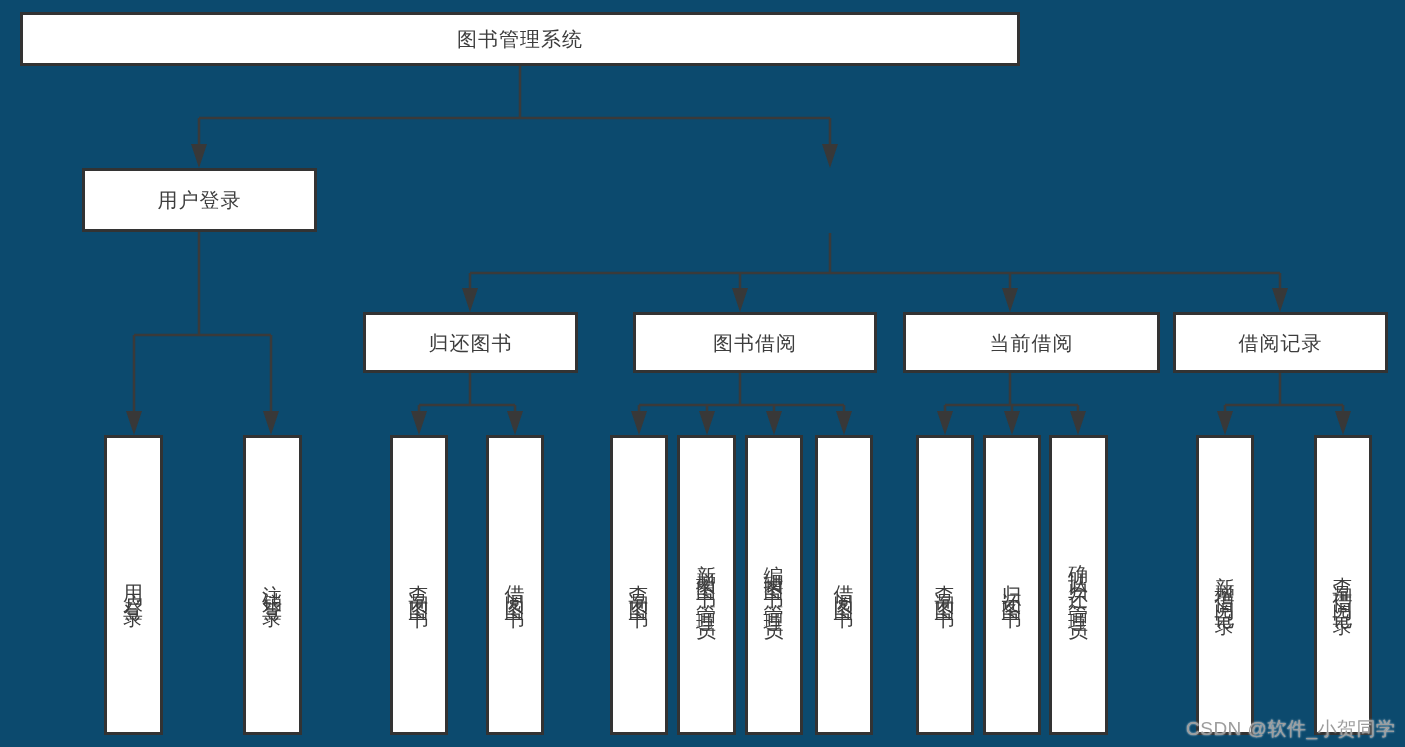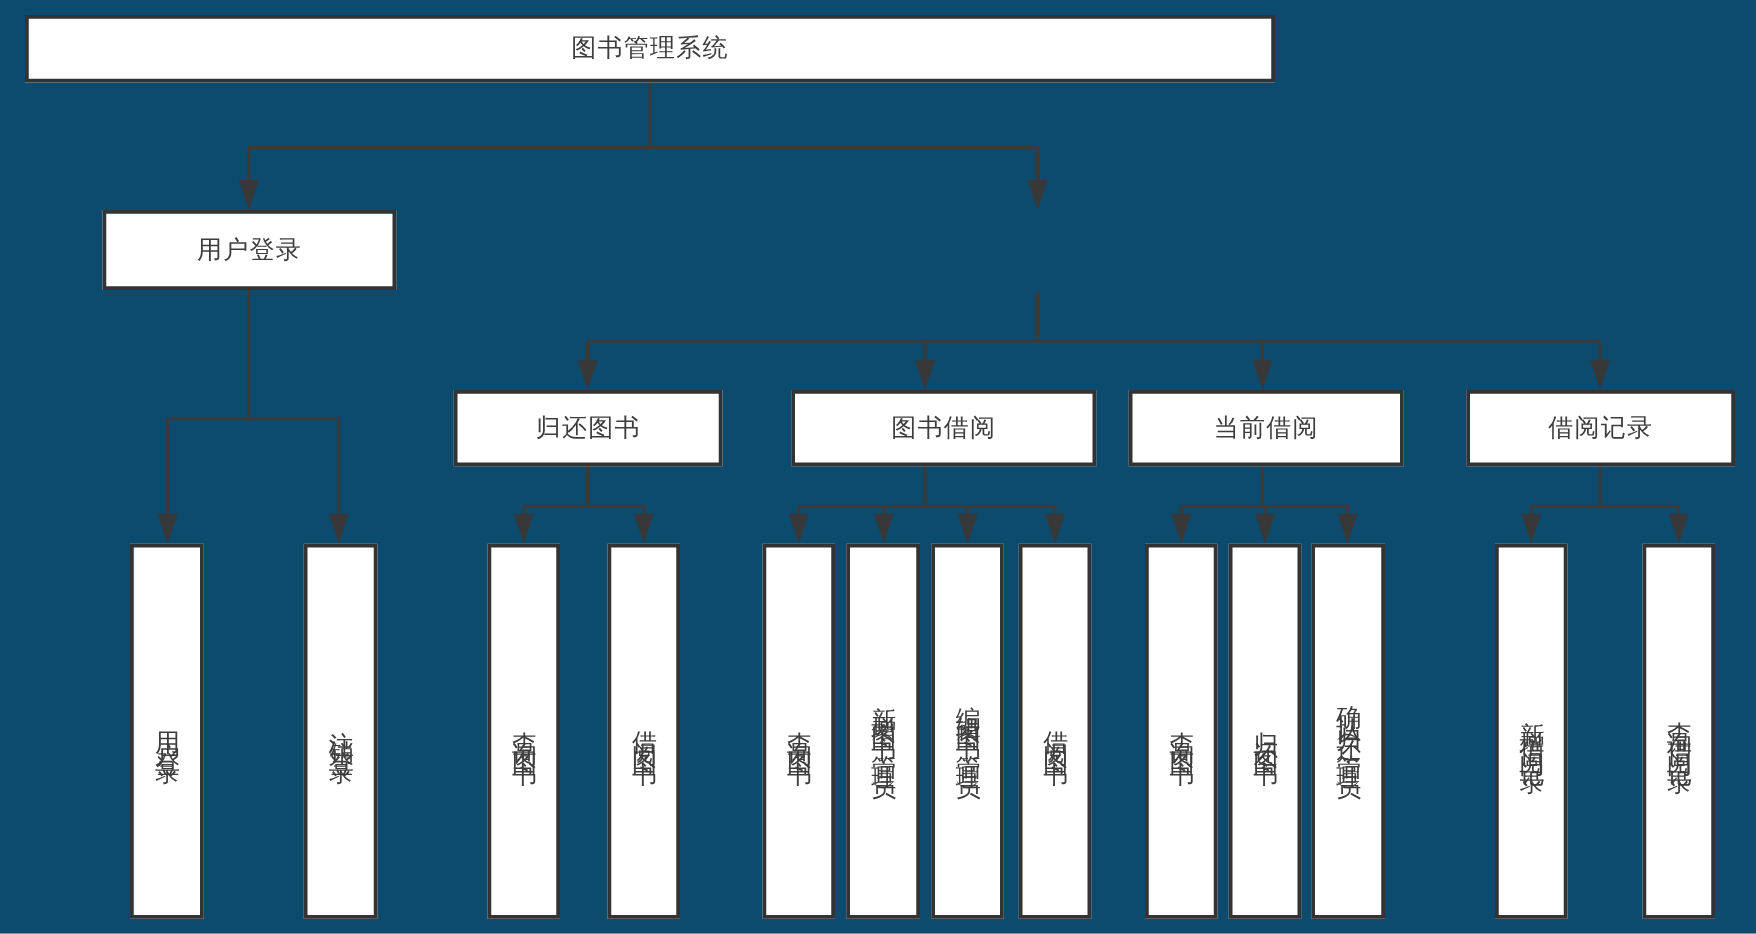--- a/index.html
+++ b/index.html
@@ -99,35 +99,36 @@
       <polygon points="1335,411 1351,411 1343,435"></polygon>
     </g>
   </svg>
 
   <div class="node" style="left:20px;top:12px;width:1000px;height:54px">图书管理系统</div>
 
   <div class="node" style="left:82px;top:168px;width:235px;height:64px">用户登录</div>
 
   <div class="node" style="left:363px;top:312px;width:215px;height:61px">归还图书</div>
   <div class="node" style="left:633px;top:312px;width:244px;height:61px">图书借阅</div>
-  <div class="node" style="left:903px;top:312px;width:220px;height:61px">当前借阅</div>
+  <div class="node" style="left:903px;top:312px;width:257px;height:61px">当前借阅</div>
   <div class="node" style="left:1173px;top:312px;width:215px;height:61px">借阅记录</div>
 
   <div class="node leaf" style="left:104px;top:435px;width:59px;height:300px">用户登录</div>
   <div class="node leaf" style="left:243px;top:435px;width:59px;height:300px">注销登录</div>
 
   <div class="node leaf" style="left:390px;top:435px;width:58px;height:300px">查询图书</div>
   <div class="node leaf" style="left:486px;top:435px;width:58px;height:300px">借阅图书</div>
 
   <div class="node leaf" style="left:610px;top:435px;width:58px;height:300px">查询图书</div>
   <div class="node leaf" style="left:677px;top:435px;width:59px;height:300px">新增图书（管理员）</div>
   <div class="node leaf" style="left:745px;top:435px;width:58px;height:300px">编辑图书（管理员）</div>
   <div class="node leaf" style="left:815px;top:435px;width:58px;height:300px">借阅图书</div>
 
   <div class="node leaf" style="left:916px;top:435px;width:58px;height:300px">查询图书</div>
   <div class="node leaf" style="left:983px;top:435px;width:58px;height:300px">归还图书</div>
   <div class="node leaf" style="left:1049px;top:435px;width:59px;height:300px">确认归还（管理员）</div>
 
   <div class="node leaf" style="left:1196px;top:435px;width:58px;height:300px">新增借阅记录</div>
   <div class="node leaf" style="left:1314px;top:435px;width:58px;height:300px">查询借阅记录</div>
 
+  <div id="watermark">CSDN @软件_小贺同学</div>
 
 </div>
 
 </body></html>

